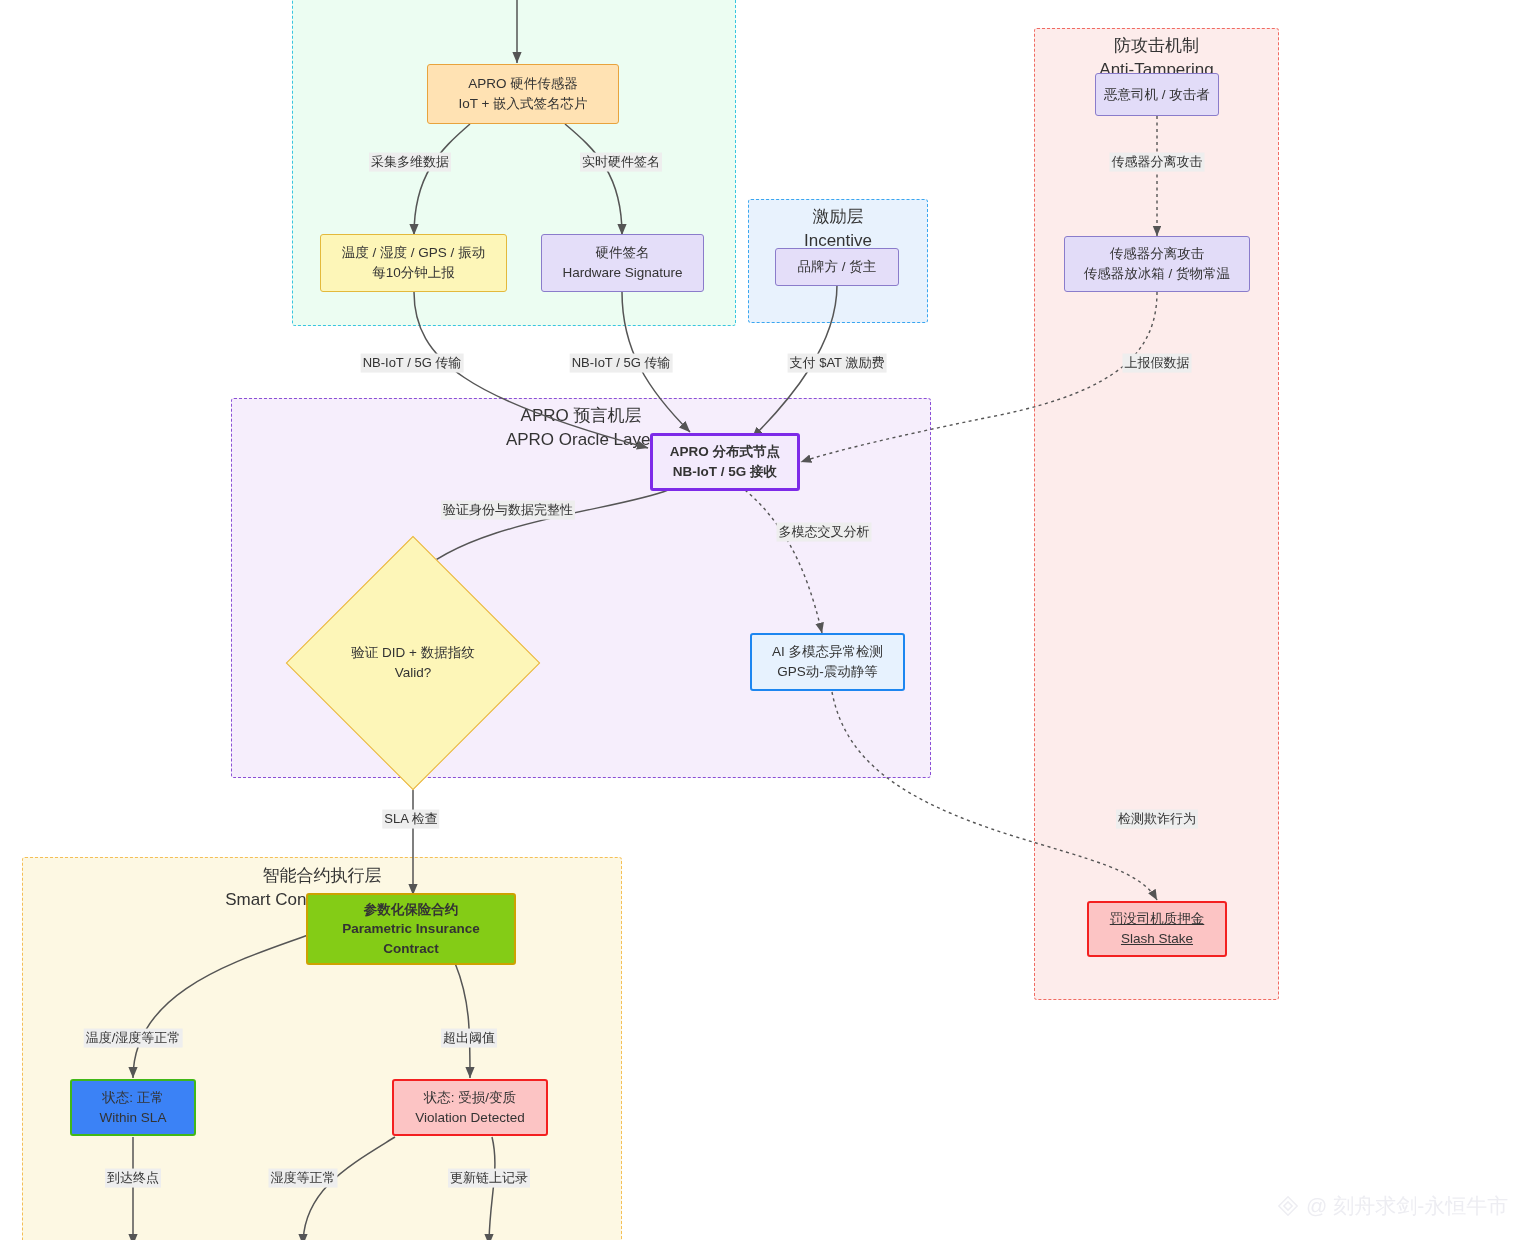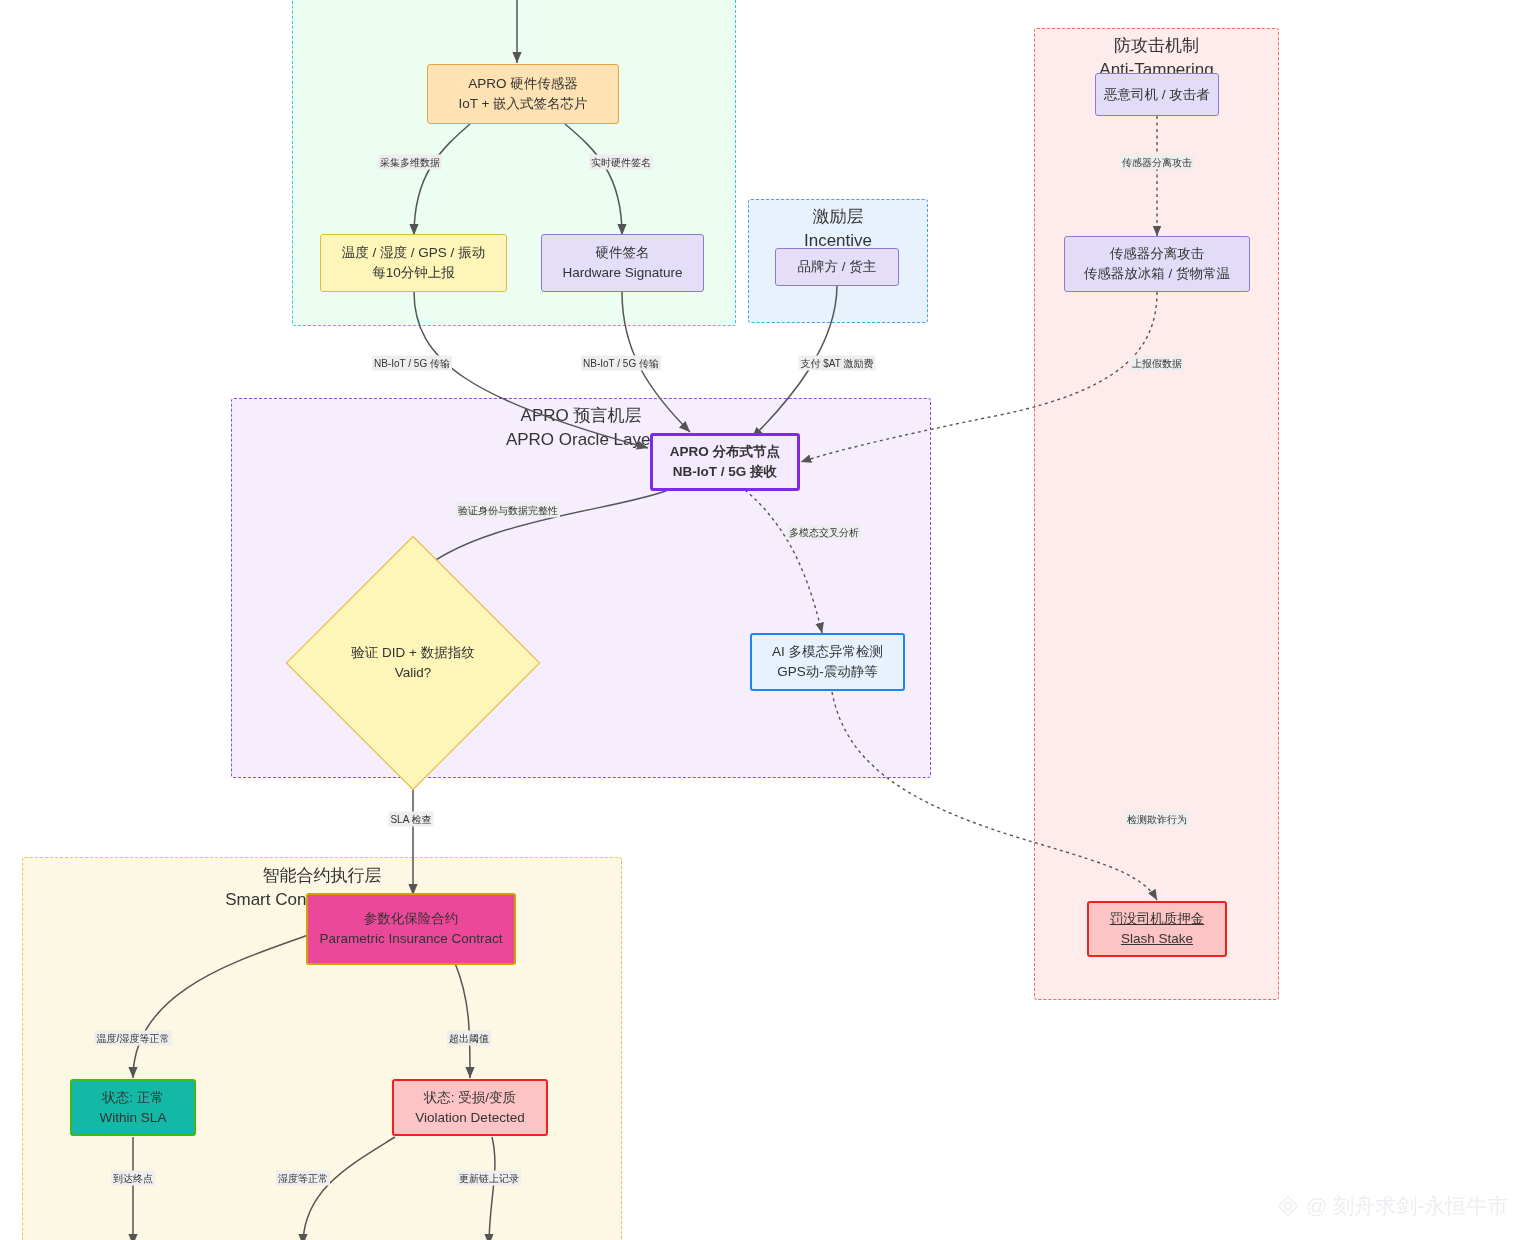--- a/index.html
+++ b/index.html
@@ -63,22 +63,22 @@
     border-style:solid;
     white-space:pre-line;
     padding:4px 8px;
   }
   .n-orange { background:#ffe2b3; border:1.4px solid #e8a33d; }
   .n-yellow { background:#fdf6b8; border:1.4px solid #e3b93c; }
   .n-lav    { background:#e4def9; border:1.4px solid #8a7ccb; }
   .n-lav2   { background:#e2dcf8; border:1.4px solid #8a7ccb; }
   .n-oracle { background:#f3eafd; border:3px solid #7d2ae8; }
   .n-blue   { background:#e7f2fe; border:2.2px solid #1d86f0; }
-  .n-contract{ background:#ec4899; border:2.2px solid #cda201; }
-  .n-green  { background:#14b8a6; border:2.4px solid #41b818; }
+  .n-contract{ background:#84cc16; border:2.2px solid #cda201;font-weight:bold; }
+  .n-green  { background:#3b82f6; border:2.4px solid #41b818; }
   .n-red    { background:#fcc4c4; border:2.4px solid #f32020; }
   .n-slash  { background:#fcc4c4; border:2.4px solid #f32020; }
 
   .diamond{
     position:absolute;
     box-sizing:border-box;
   }
   .diamond .shape{
     position:absolute; inset:0;
     background:#fdf6b8;
@@ -92,21 +92,21 @@
     font-size:13.5px; line-height:1.45; color:#333333;
     white-space:pre-line; text-align:center;
   }
 
   
   .elabel{
     position:absolute;
     transform:translate(-50%,-50%);
     background:#eeeeee;
     color:#333333;
-    font-size:10px;
+    font-size:13px;
     line-height:1.3;
     padding:1px 2px;
     white-space:nowrap;
   }
 
   
   .watermark{
     position:absolute;
     display:flex;
     align-items:center;

